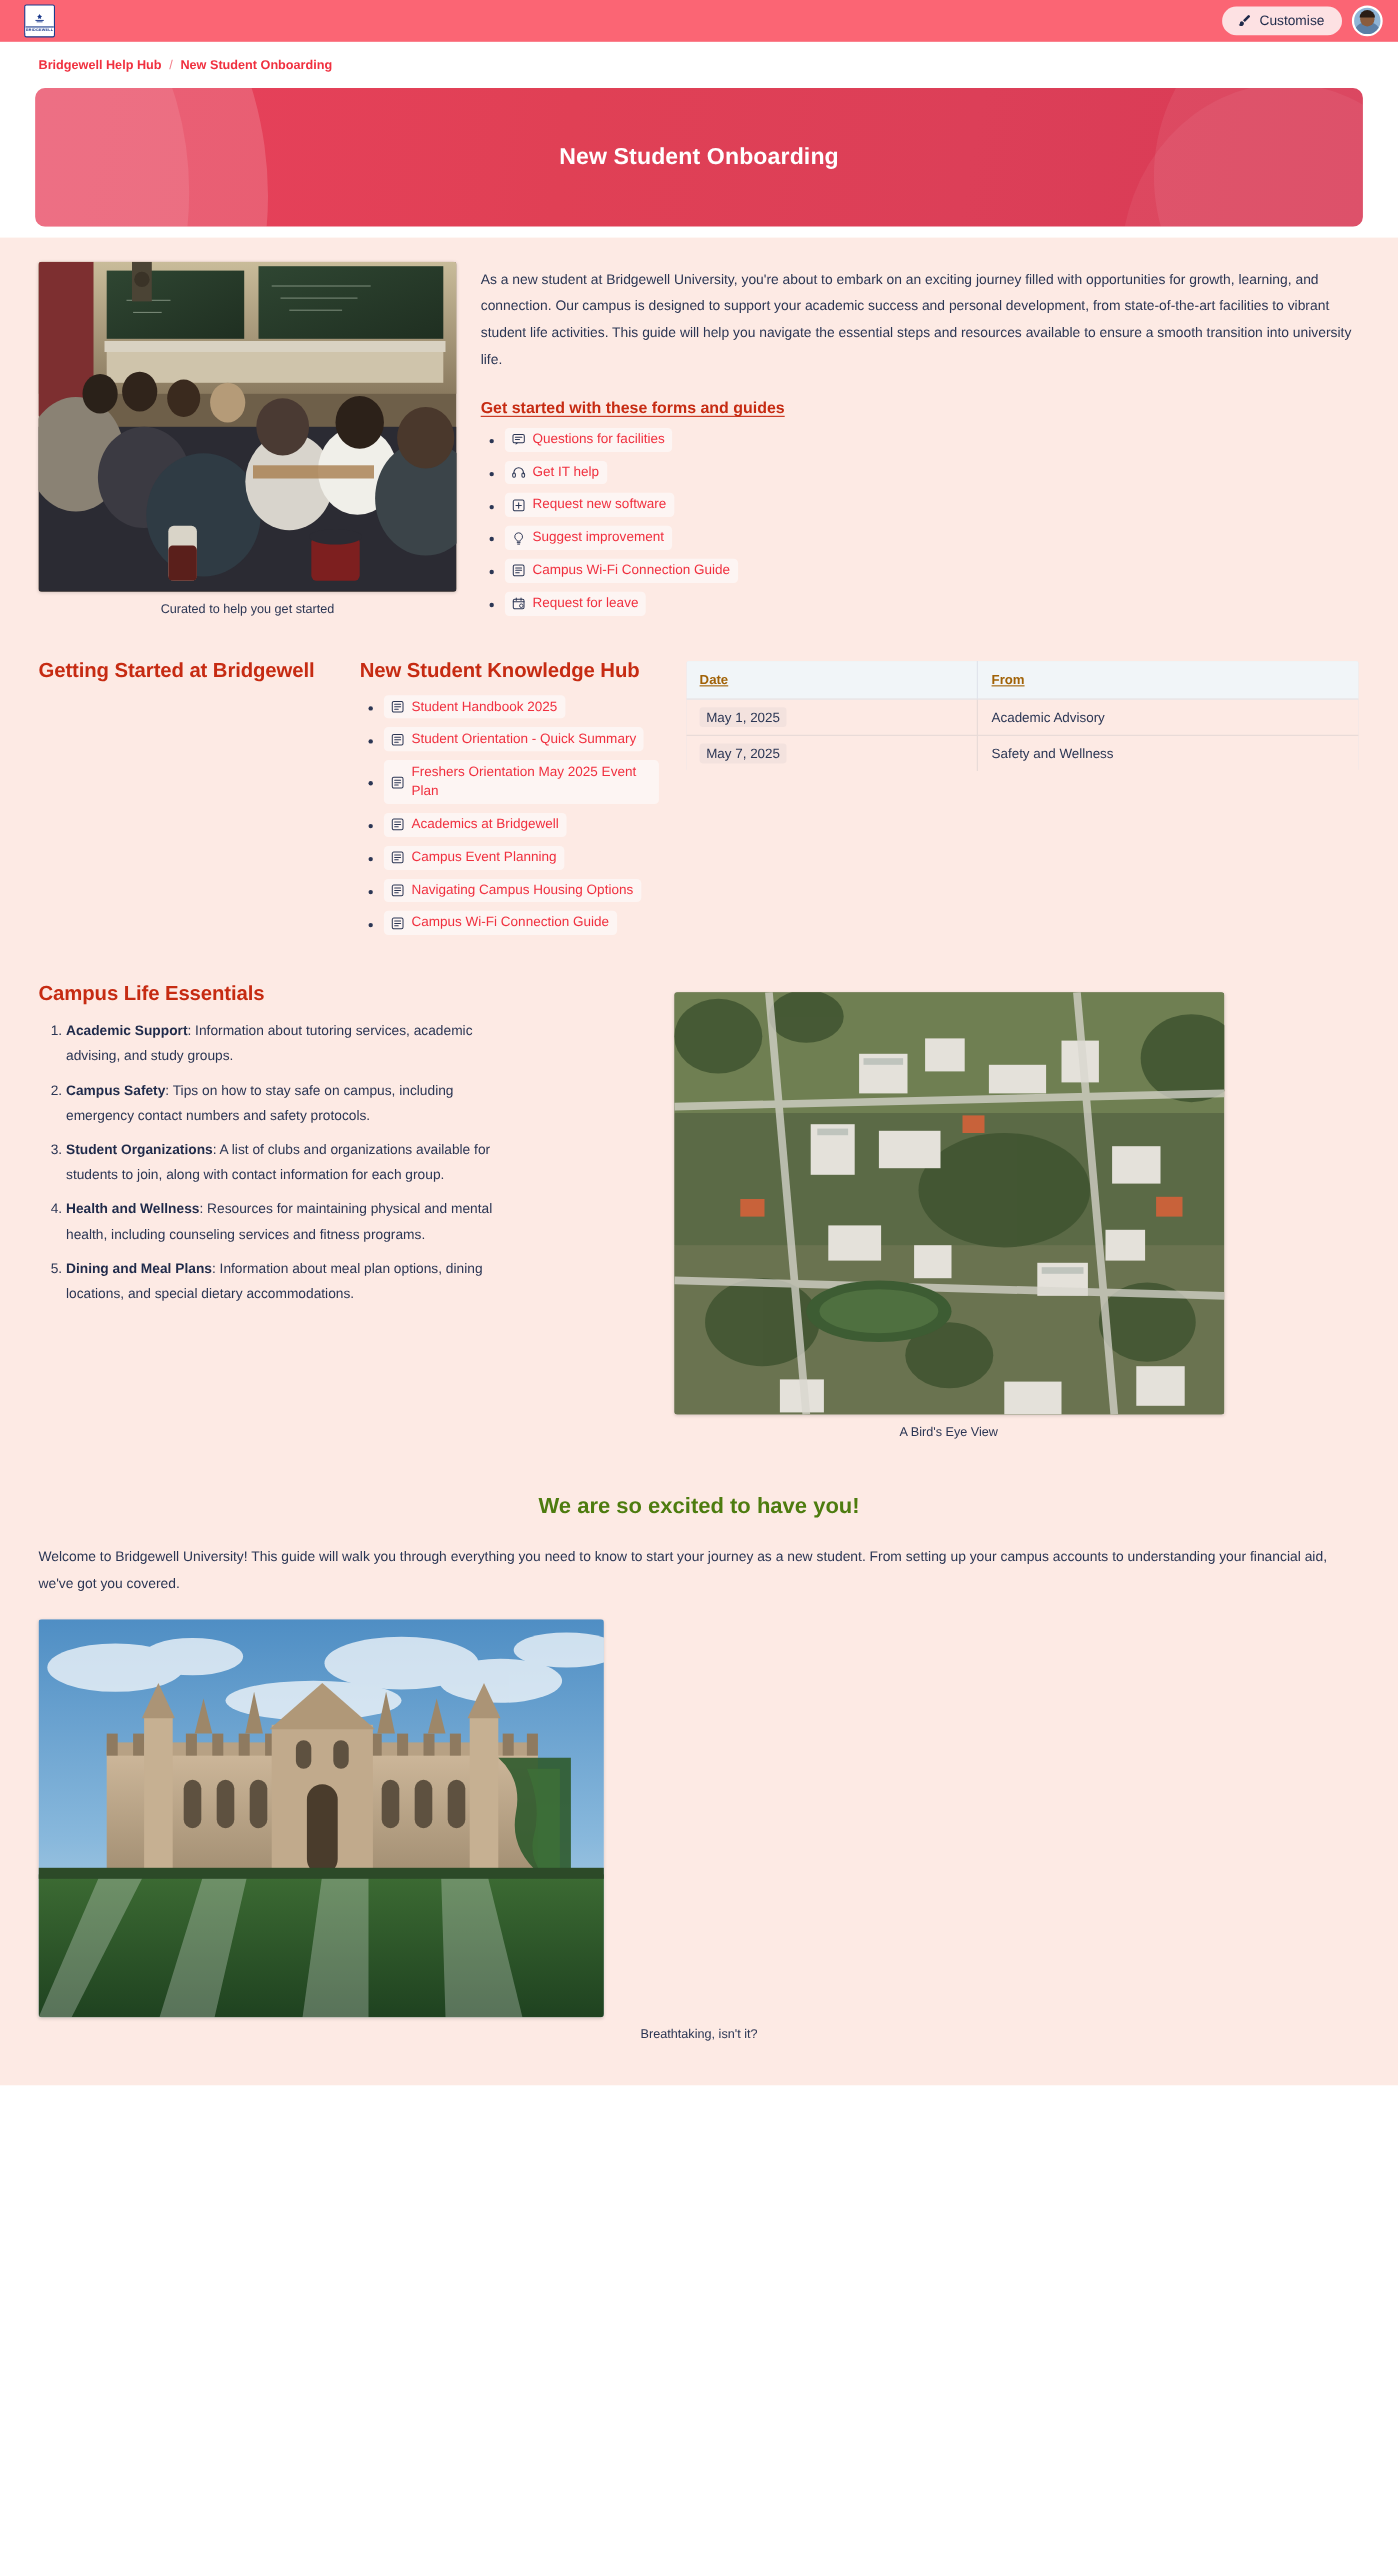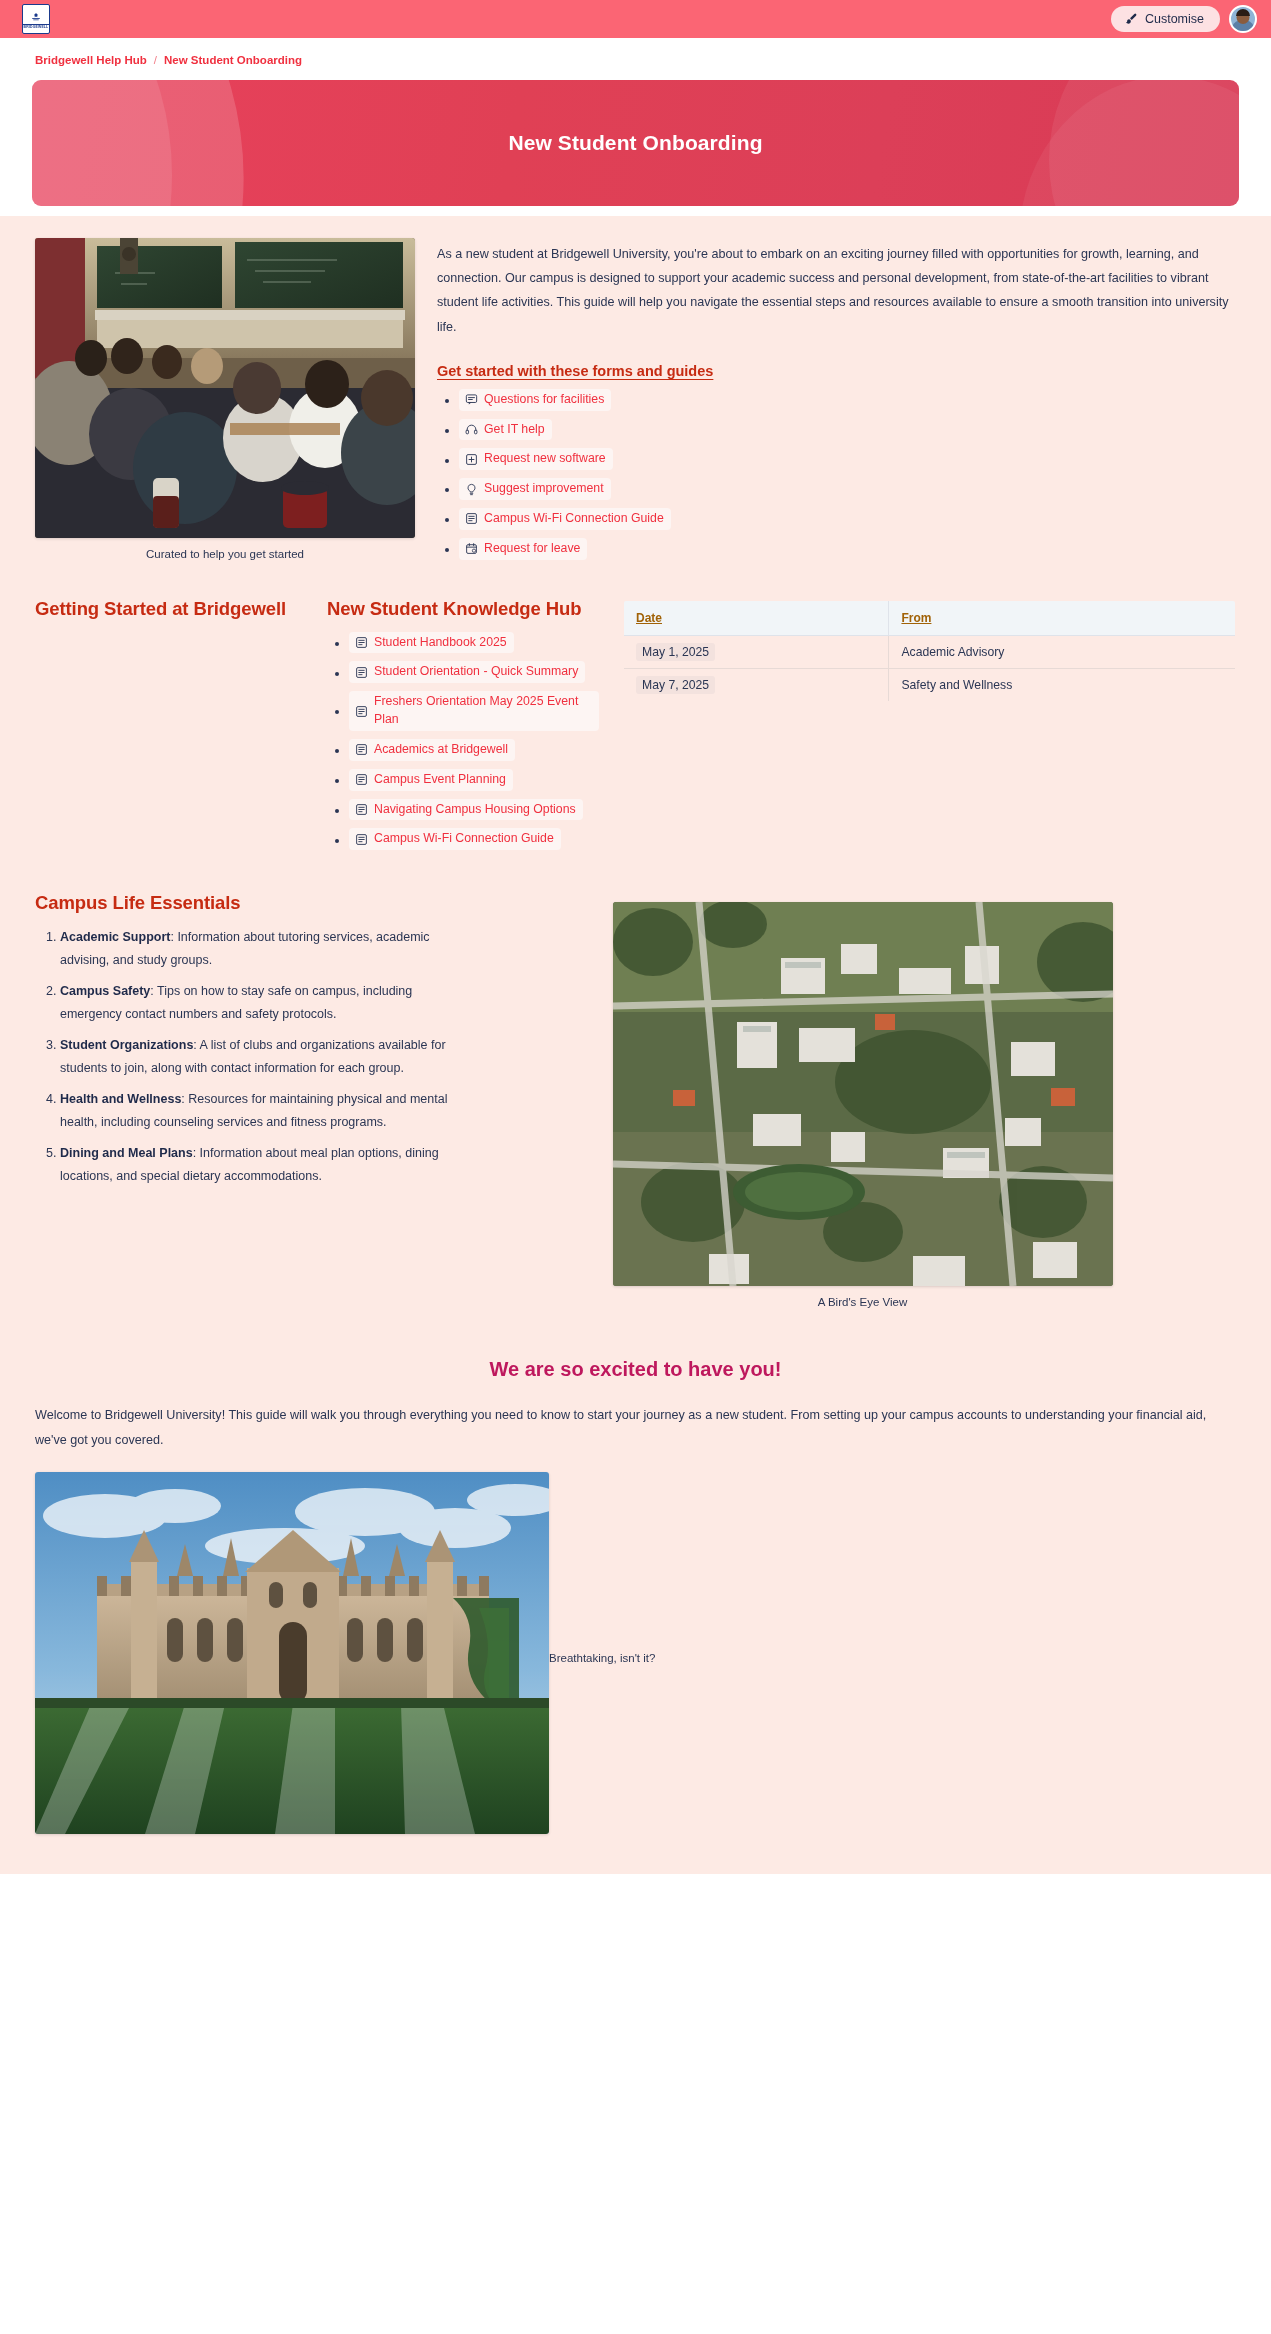--- a/index.html
+++ b/index.html
@@ -287,32 +287,32 @@
   }
   .ess-left { width: 420px; flex: none; }
   .ess-right { flex: 1; padding-top: 10px; display: flex; flex-direction: column; align-items: center; }
   .ess-left ol li { line-height: 1.8; margin-bottom: 9px; }
   .ess-left ol li b { font-weight: 700; color: #1f2a4a; }
 
   
   .closing { padding: 50px 35px 0 35px; }
   .closing h2 {
     text-align: center;
-    color: #be185d;
+    color: #4d7c0f;
     font-size: 20px;
     font-weight: 700;
     margin: 0 0 22px 0;
   }
   .closing p {
     font-size: 12.6px;
     line-height: 1.95;
     color: #2b3654;
     margin: 0 0 20px 0;
   }
-  .closing-figure { display: flex; align-items: center; }
+  .closing-figure { display: flex; flex-direction: column; }
 </style>
 </head>
 <body>
 
 <div class="topbar">
   <div class="brand-logo">
     <svg class="crest" viewBox="0 0 24 24">
       <rect x="2" y="3" width="20" height="18" fill="#ffffff"></rect>
       <path d="M12 5l1.4 2.6L16 9l-2 1.8.6 2.8L12 12.2 9.4 13.6 10 10.8 8 9l2.6-1.4z" fill="#1b3a8c"></path>
       <rect x="5" y="15" width="14" height="1.6" fill="#1b3a8c"></rect>

